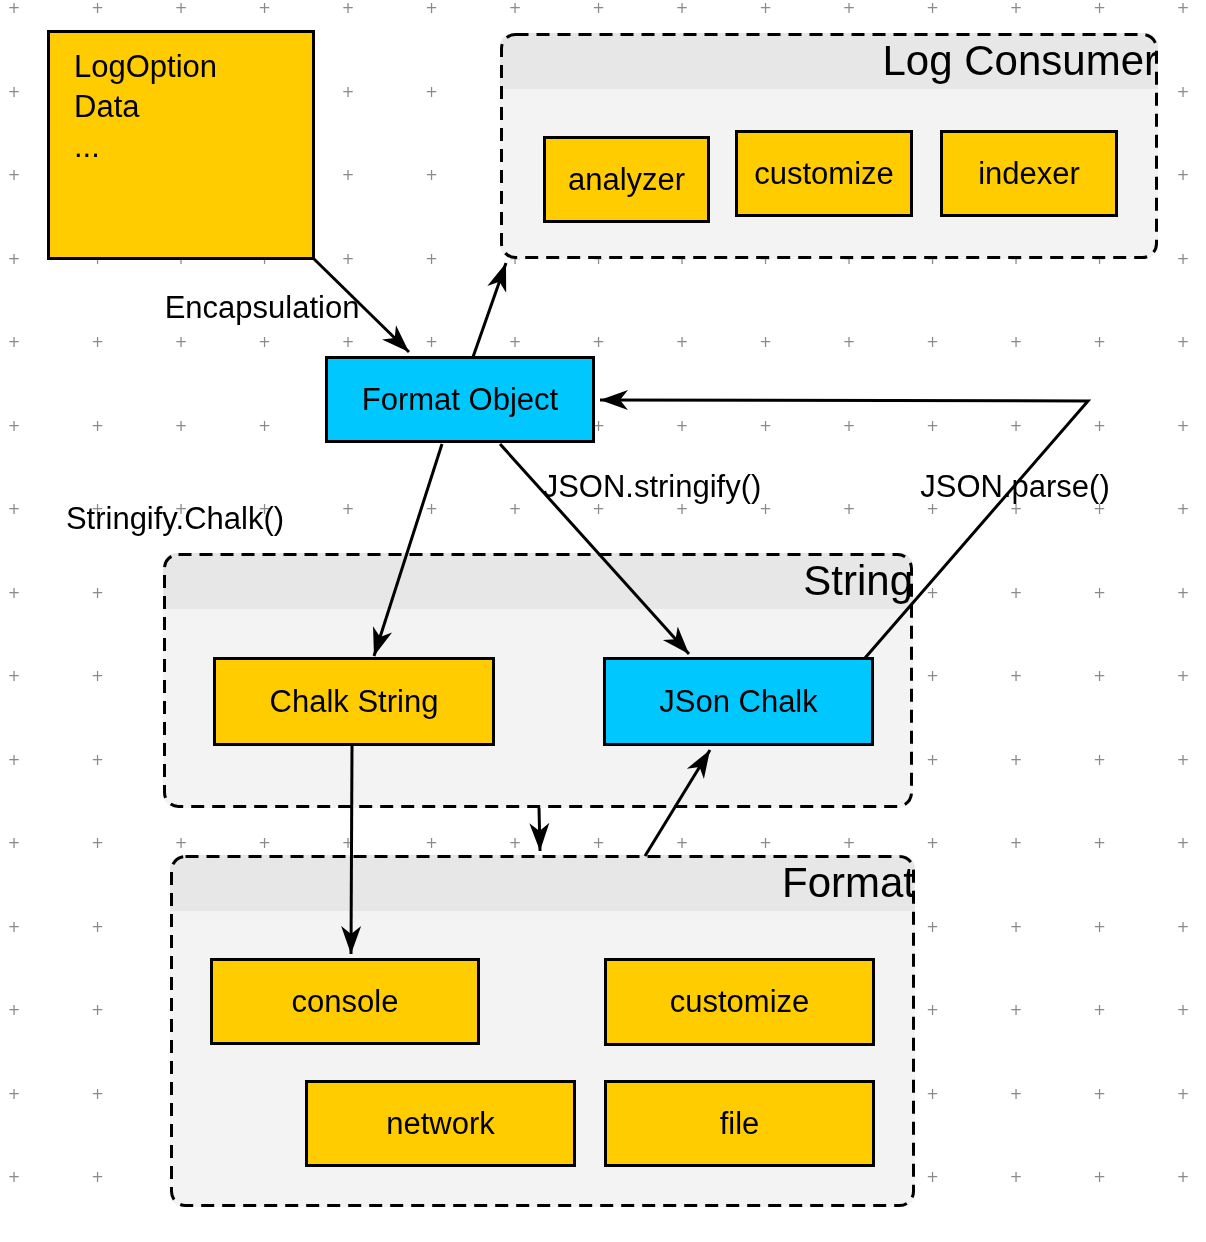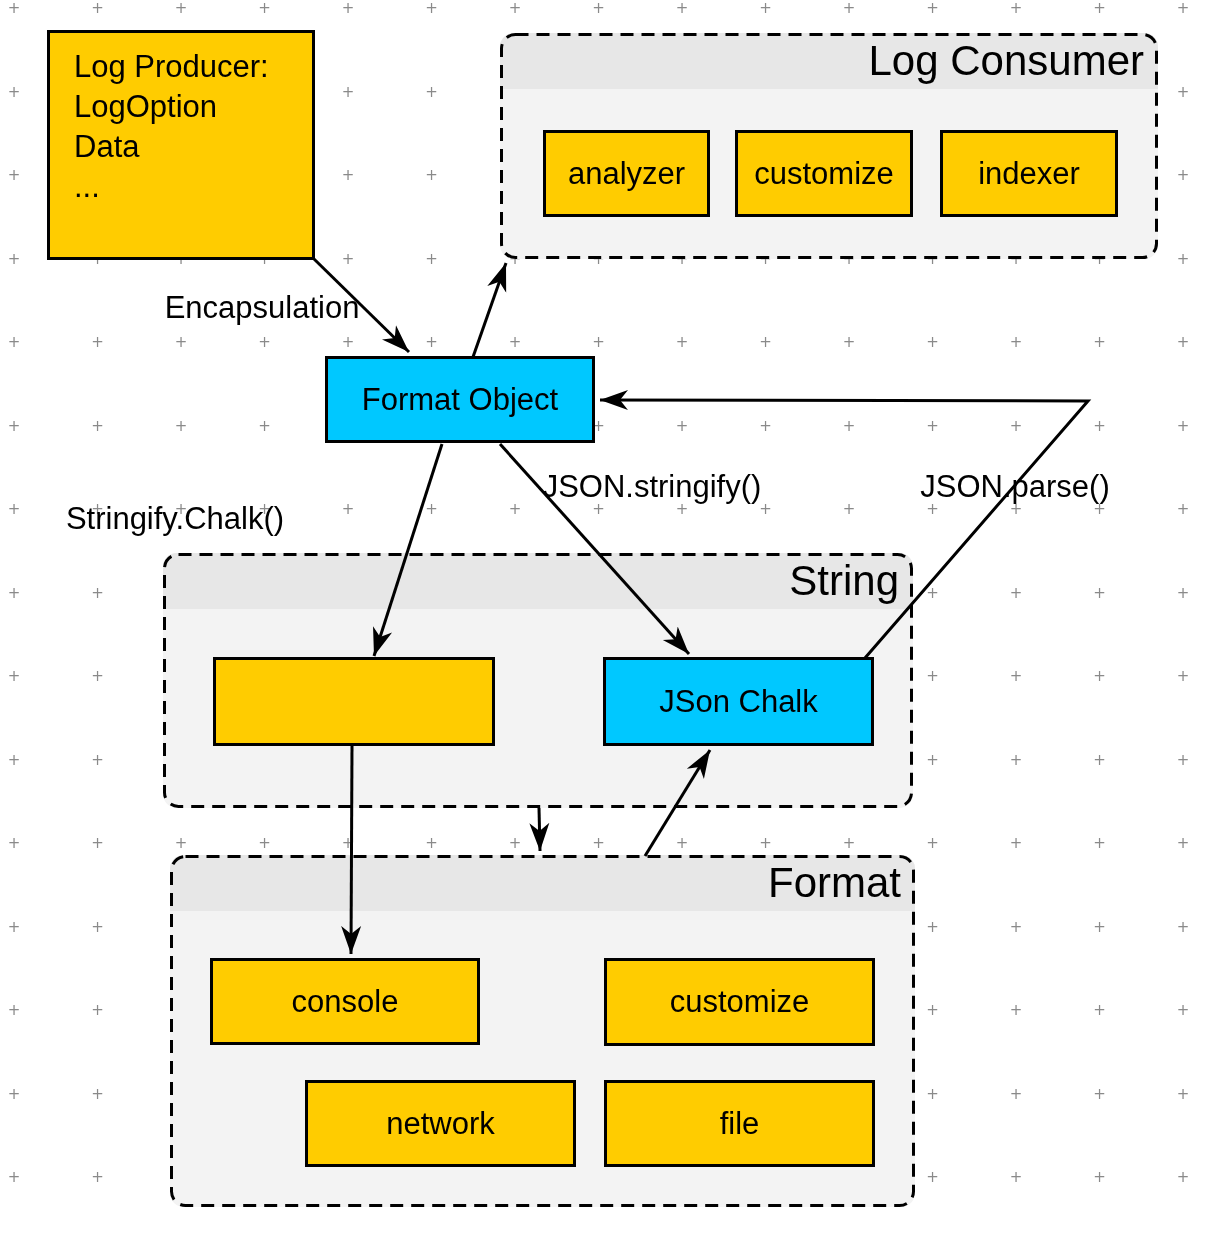--- a/index.html
+++ b/index.html
@@ -8,21 +8,21 @@
     background:#ffffff;font-family:"Liberation Sans",sans-serif;color:#000;
   }
   
   #grid{position:absolute;left:0;top:0;width:100%;height:100%;z-index:0;}
   .dot{position:absolute;color:#8a8a8a;font-size:15px;line-height:1;
        transform:translate(-50%,-50%);font-family:"DejaVu Sans",sans-serif;}
   
   .group{position:absolute;background:#f3f3f3;border-radius:14px;overflow:hidden;
          box-sizing:border-box;z-index:1;}
   .ghead{height:56px;background:#e7e7e7;}
-  .gtitle{text-align:right;font-size:42px;line-height:56px;padding-right:14px;
+  .gtitle{text-align:right;font-size:42px;line-height:56px;padding-right:0;
           white-space:nowrap;}
   .collapse{position:absolute;left:10px;top:9px;width:38px;height:38px;
             background:#ececec;border:3px solid #6e6e6e;box-sizing:border-box;
             box-shadow:inset 2px 2px 0 #ffffff, inset -2px -2px 0 #dcdcdc;
             display:flex;align-items:center;justify-content:center;padding:0;cursor:pointer;}
   .minus{display:block;width:20px;height:7px;background:#000;}
   
   .node{position:absolute;background:#ffcc00;border:3px solid #000;box-sizing:border-box;
         display:flex;flex-direction:column;align-items:center;justify-content:center;
         font-size:31px;text-align:center;z-index:2;line-height:38px;}
@@ -288,41 +288,41 @@
 <div class="group" style="left:170px;top:855px;width:745px;height:352px;">
   <div class="ghead">
     <div class="gtitle">Format</div>
   </div>
 </div>
 <button class="collapse" style="left:180px;top:864px;">
     <span class="minus"></span>
   </button>
 
 <div class="node lefttext" style="left:47px;top:30px;width:268px;height:230px;">
-  <div>Log Producer:</div>
   <div>LogOption</div>
   <div>Data</div>
   <div>...</div>
 </div>
 
-<div class="node" style="left:543px;top:130px;width:167px;height:87px;">
+<div class="node" style="left:543px;top:136px;width:167px;height:87px;">
   <span>analyzer</span>
 </div>
 <div class="node" style="left:735px;top:130px;width:178px;height:87px;">
   <span>customize</span>
 </div>
 <div class="node" style="left:940px;top:130px;width:178px;height:87px;">
   <span>indexer</span>
 </div>
 
 <div class="node cyan" style="left:325px;top:356px;width:270px;height:87px;">
   <span>Format Object</span>
 </div>
 
 <div class="node" style="left:213px;top:657px;width:282px;height:89px;">
+  <span>Chalk String</span>
 </div>
 <div class="node cyan" style="left:603px;top:657px;width:271px;height:89px;">
   <span>JSon Chalk</span>
 </div>
 
 <div class="node" style="left:210px;top:958px;width:270px;height:87px;">
   <span>console</span>
 </div>
 <div class="node" style="left:604px;top:958px;width:271px;height:88px;">
   <span>customize</span>

